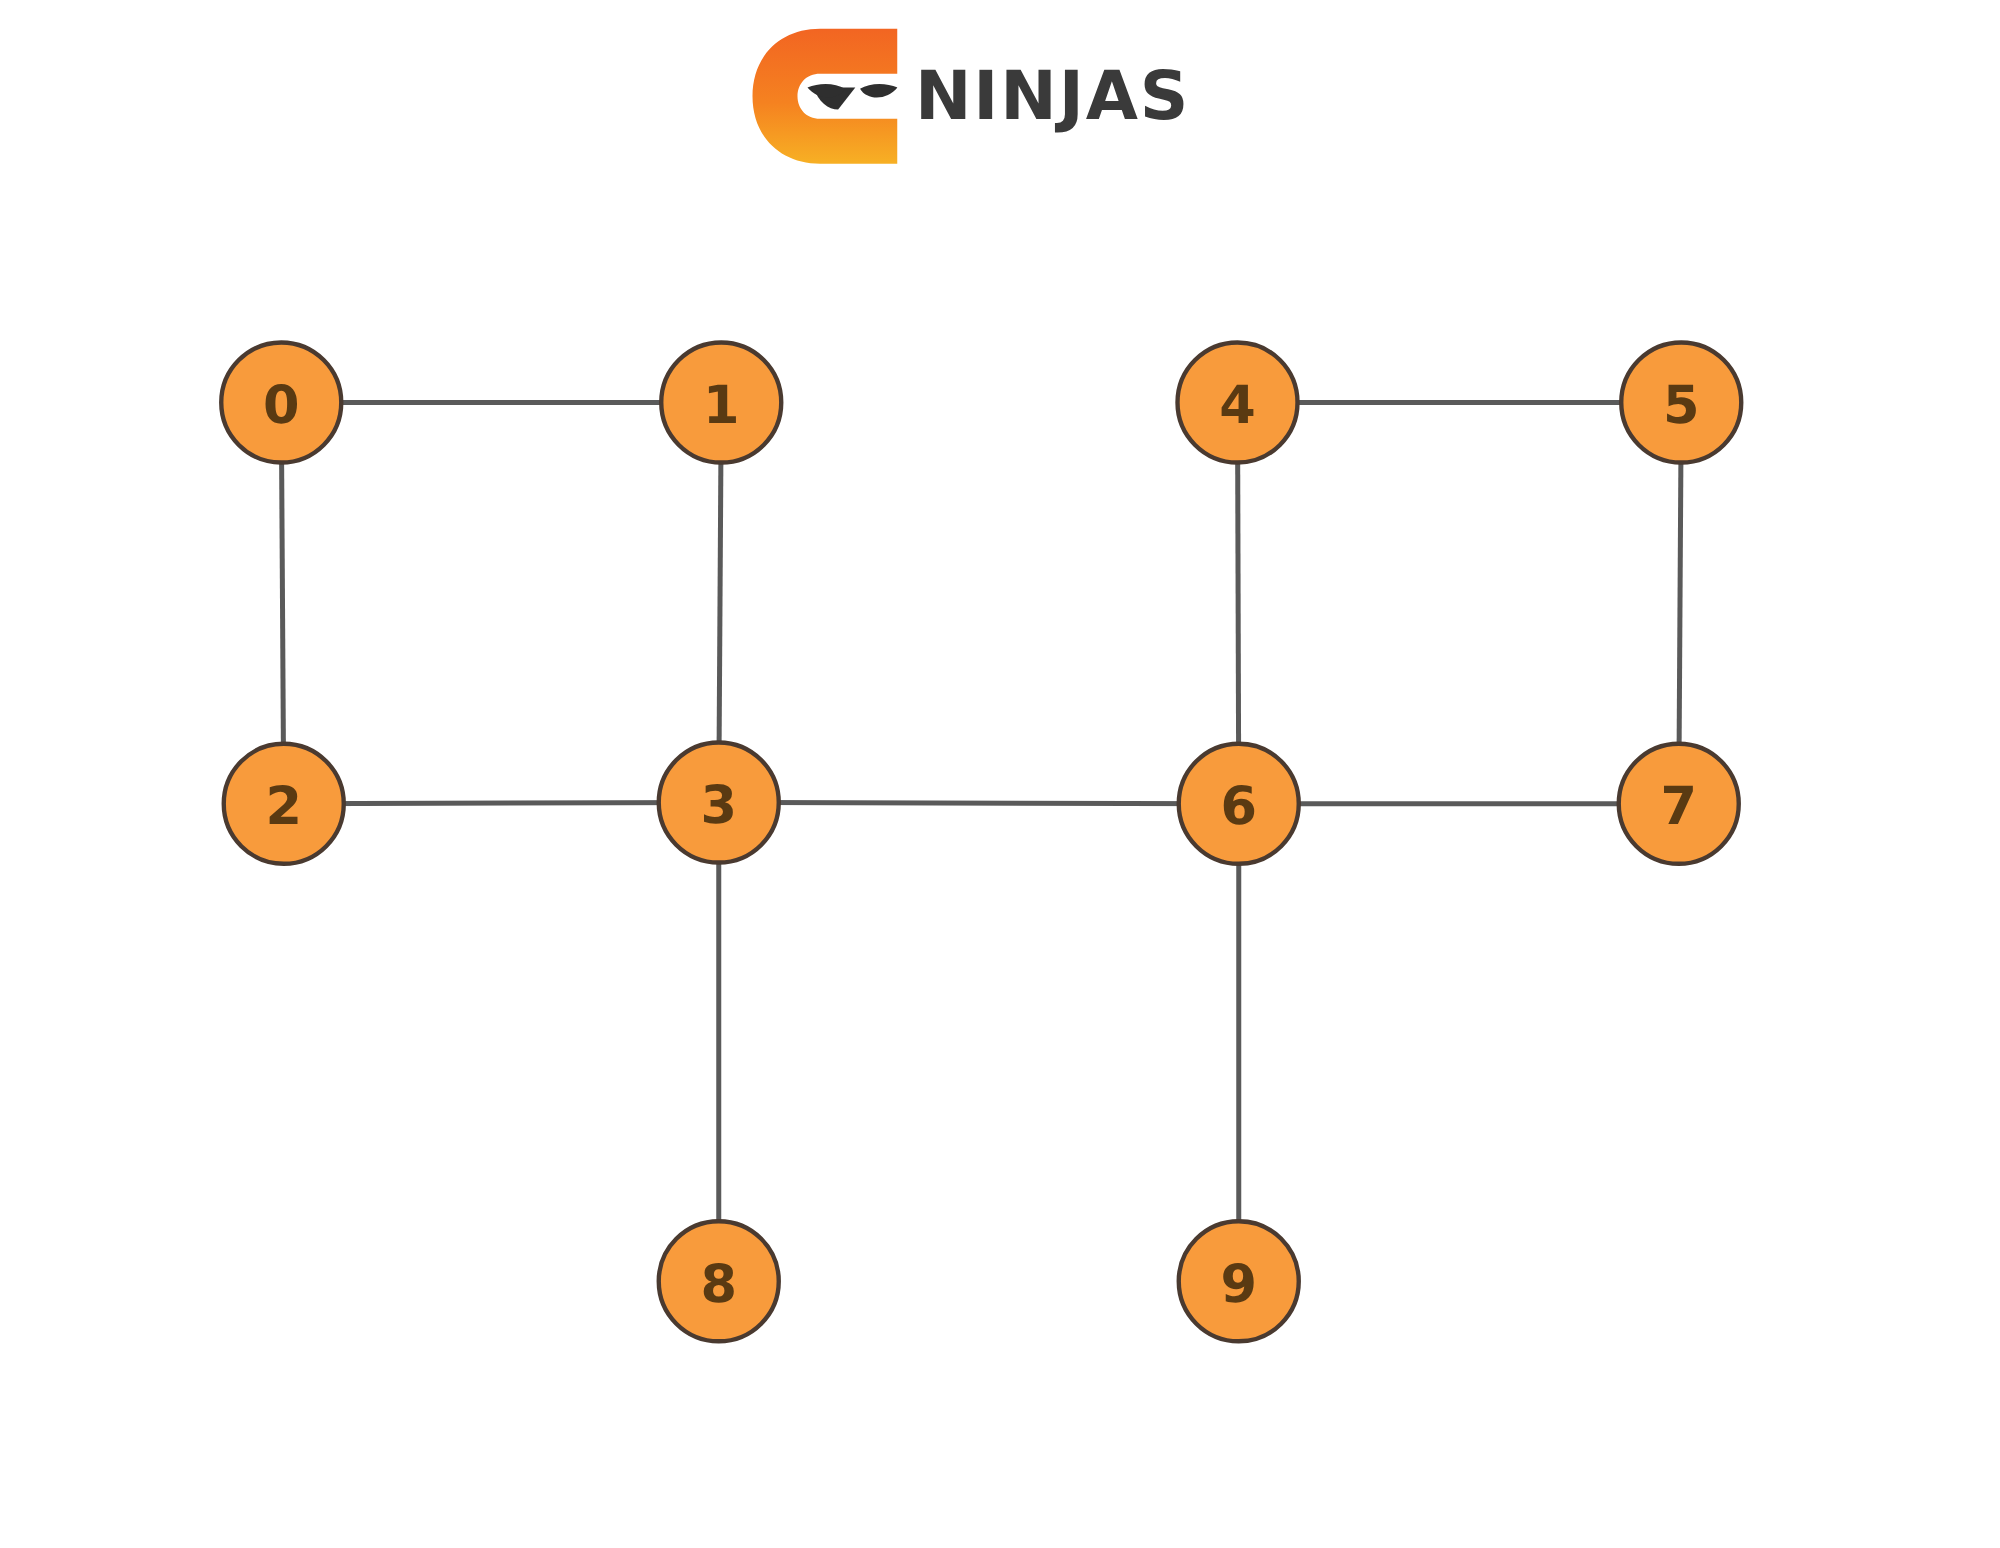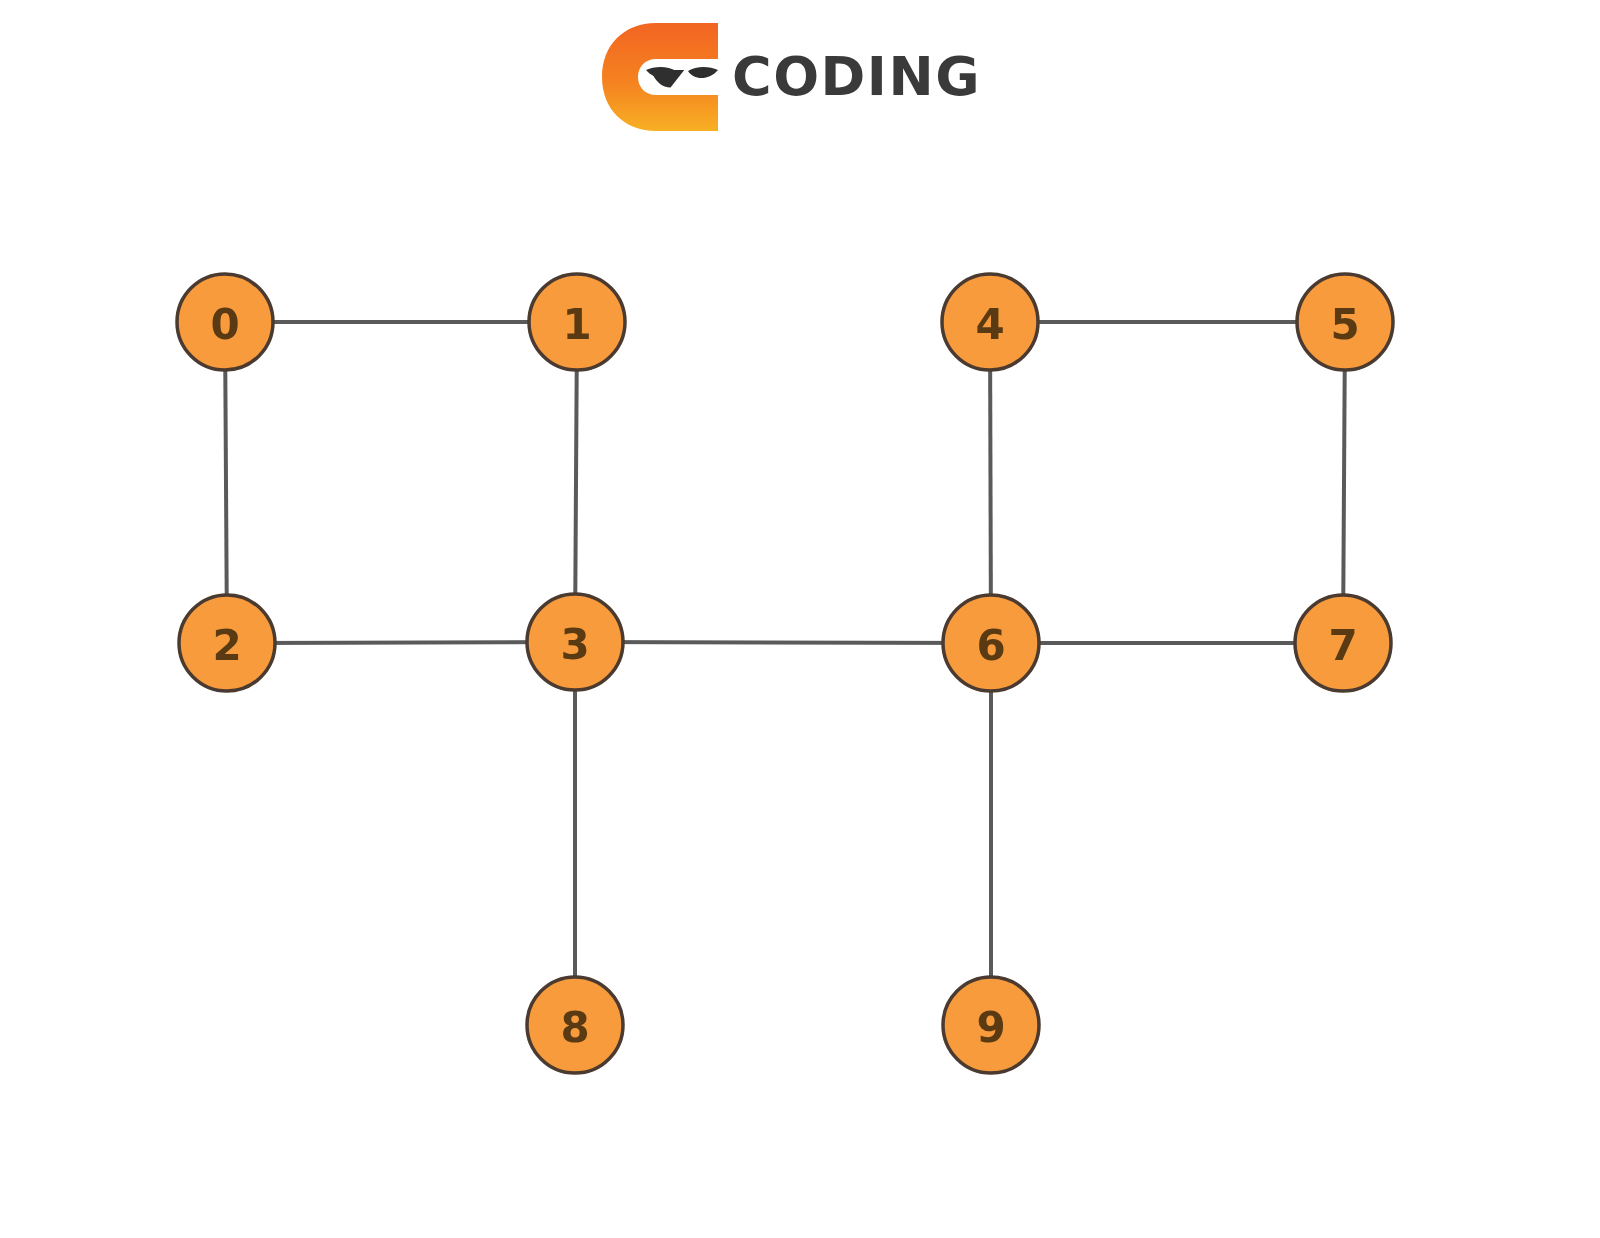--- a/index.html
+++ b/index.html
@@ -97,21 +97,21 @@
       </g>
       <path d="M48 51 C58 48 70 49 78 54 C70 62 56 61 48 51 Z" fill="#2f2f2f" opacity="0"></path>
       <g fill="#2f2f2f">
         <path d="M47 49 L77 45 L74 60 C62 61 51 57 47 49 Z" opacity="0"></path>
       </g>
       <path d="M46 49 C55 45 68 45 76 50 C70 60 54 59 46 49 Z" fill="#2f2f2f"></path>
       <path d="M118 49 C109 45 96 45 88 50 C94 60 110 59 118 49 Z" fill="#2f2f2f"></path>
     </svg>
   </div>
   <div id="logo-wordmark">
-    <span class="word">CODING</span>
+    <span class="word">NINJAS</span>
   </div>
 </div>
 
 <svg id="graph-canvas" viewBox="0 0 1600 1238" xmlns="http://www.w3.org/2000/svg">
   <g id="edge-layer">
       <line x1="225" y1="322" x2="577" y2="322" class="graph-edge" stroke="#5a5a5a" stroke-width="4"></line>
       <line x1="225" y1="322" x2="227" y2="643" class="graph-edge" stroke="#5a5a5a" stroke-width="4"></line>
       <line x1="577" y1="322" x2="575" y2="642" class="graph-edge" stroke="#5a5a5a" stroke-width="4"></line>
       <line x1="227" y1="643" x2="575" y2="642" class="graph-edge" stroke="#5a5a5a" stroke-width="4"></line>
       <line x1="575" y1="642" x2="991" y2="643" class="graph-edge" stroke="#5a5a5a" stroke-width="4"></line>

